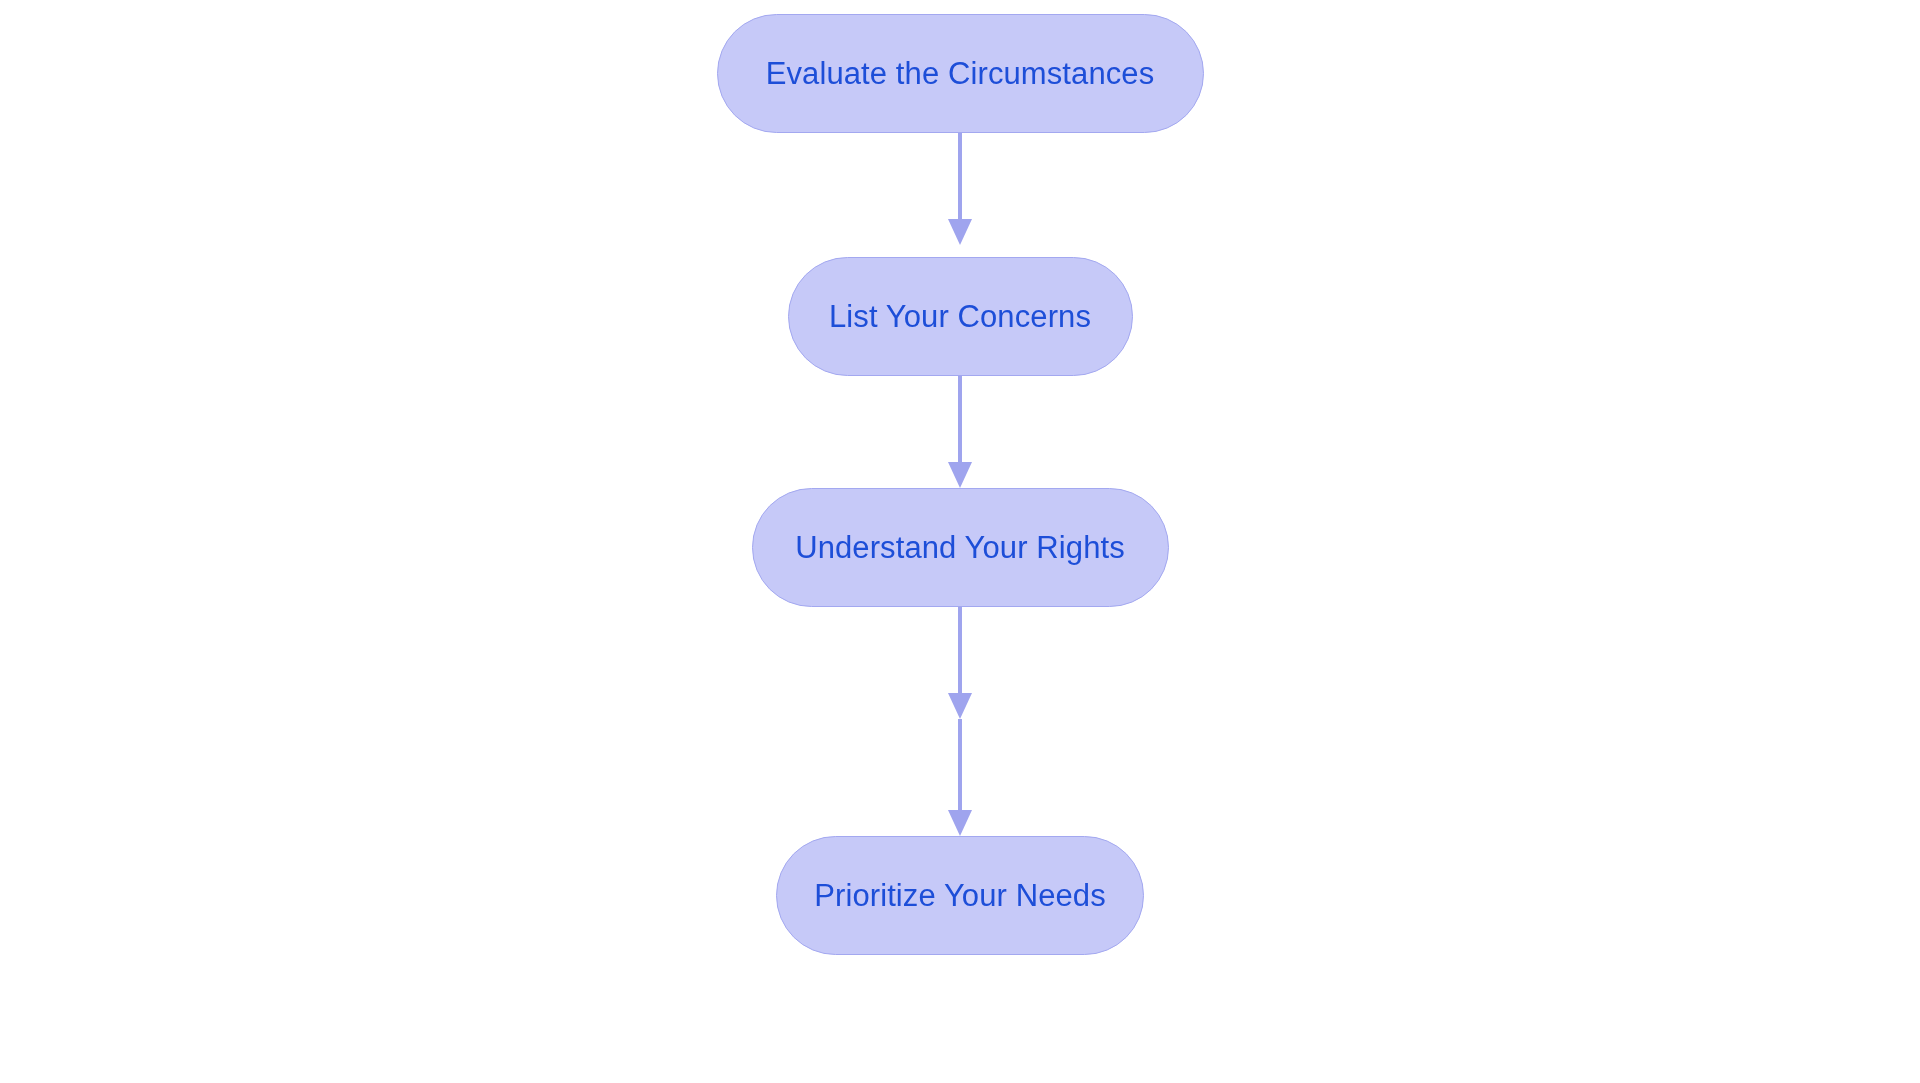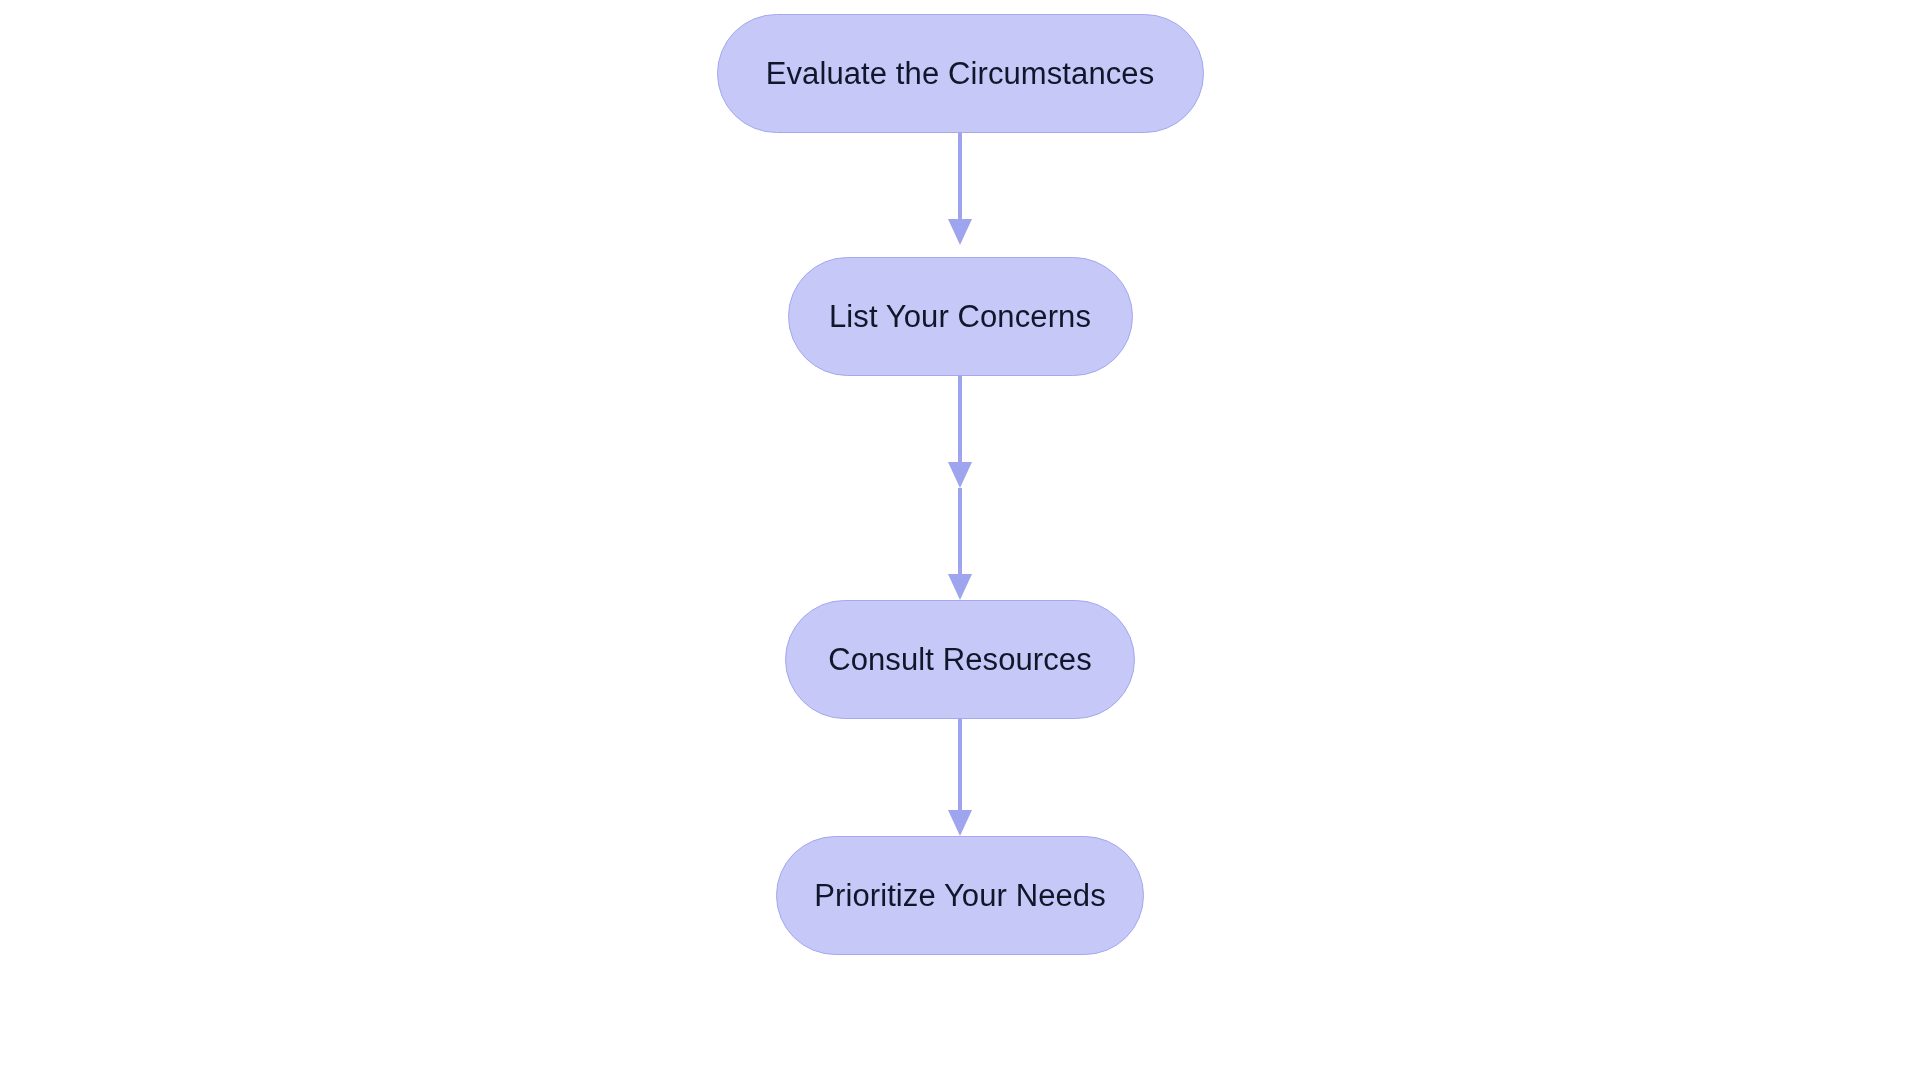--- a/index.html
+++ b/index.html
@@ -41,21 +41,21 @@
     align-items: center;
     justify-content: center;
     background: #c6c9f8;
     border: 1.6px solid #a3a8f0;
     border-radius: 60px;
     height: 119px;
     padding: 0 34px;
     flex: 0 0 auto;
   }
   .node-label {
-    color: #0f172a;
+    color: #1d4ed8;
     font-size: 31px;
     font-weight: 400;
     letter-spacing: 0.1px;
     white-space: nowrap;
     line-height: 1;
   }
 
   
   .node.w1 { width: 487px; }
   .node.w2 { width: 345px; margin-top: 12px; }
@@ -116,31 +116,31 @@
       <span class="node-label">List Your Concerns</span>
     </div>
 
     <div class="connector c2">
       <svg viewBox="0 0 34 112" preserveAspectRatio="none" aria-hidden="true">
         <line class="conn-line" x1="17" y1="0" x2="17" y2="92"></line>
         <polygon class="conn-head" points="17,112 5,86 29,86"></polygon>
       </svg>
     </div>
 
+    <div class="node w3">
+      <span class="node-label">Understand Your Rights</span>
+    </div>
 
     <div class="connector c3">
       <svg viewBox="0 0 34 112" preserveAspectRatio="none" aria-hidden="true">
         <line class="conn-line" x1="17" y1="0" x2="17" y2="92"></line>
         <polygon class="conn-head" points="17,112 5,86 29,86"></polygon>
       </svg>
     </div>
 
-    <div class="node w4">
-      <span class="node-label">Consult Resources</span>
-    </div>
 
     <div class="connector c4">
       <svg viewBox="0 0 34 117" preserveAspectRatio="none" aria-hidden="true">
         <line class="conn-line" x1="17" y1="0" x2="17" y2="97"></line>
         <polygon class="conn-head" points="17,117 5,91 29,91"></polygon>
       </svg>
     </div>
 
     <div class="node w5">
       <span class="node-label">Prioritize Your Needs</span>

